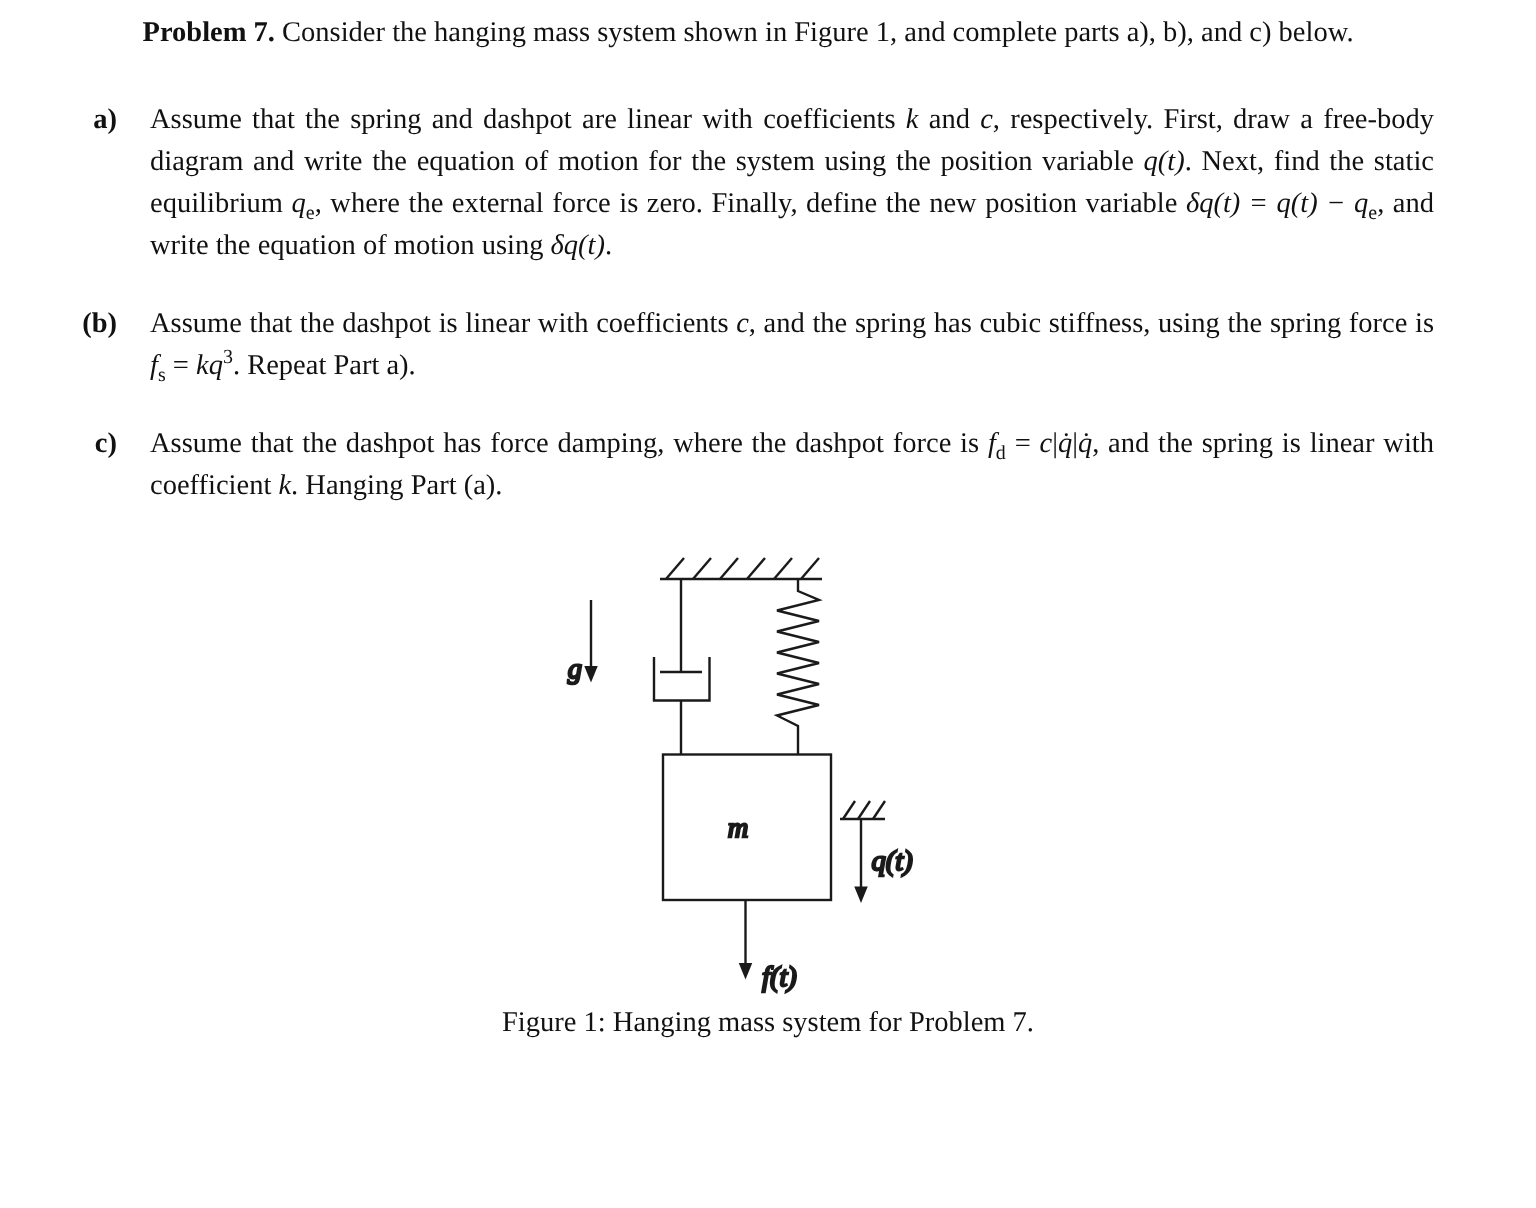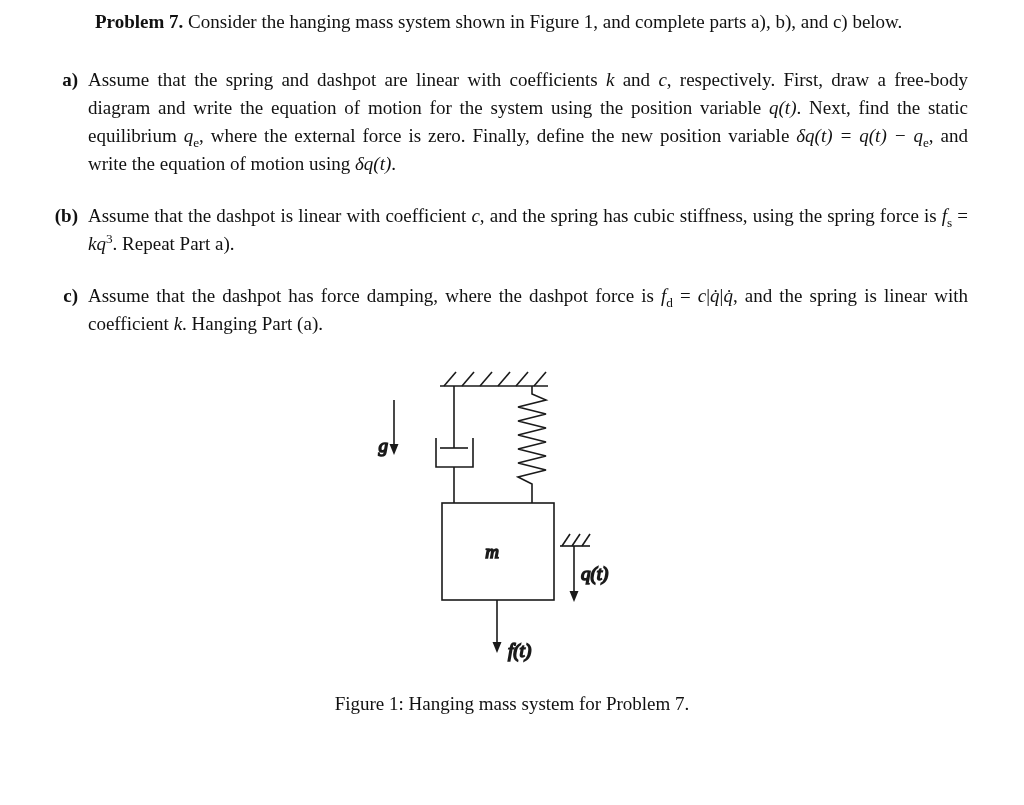--- a/index.html
+++ b/index.html
@@ -36,35 +36,35 @@
   .part-c { margin-top: 24px; }
   .part-label {
     position: absolute;
     left: -50px;
     top: 0;
     width: 40px;
     text-align: right;
     font-weight: bold;
   }
   .part-body {
-    margin: 0;
+    margin: 12px;
   }
   .part-body b, .intro b { font-weight: bold; }
   .part-body i { font-style: italic; }
   sub, sup { font-size: 0.7em; line-height: 0; }
   .figure-block {
     margin: 0;
     padding: 0;
   }
   .fig-svg {
     display: block;
     margin: 30px 0 0 372px;
   }
   .fig-caption {
-    margin-top: 22px;
+    margin-top: 0;
     text-align: center;
     width: 100%;
   }
   svg text {
     font-family: "Liberation Serif", "DejaVu Serif", serif;
     fill: #111111;
   }
   svg .math { font-style: italic; font-size: 19px; }
 </style>
 </head>
@@ -76,21 +76,21 @@
 
   <div class="parts">
 
     <div class="part part-a">
       <span class="part-label">a)</span>
       <p class="part-body"><span>Assume that the spring and dashpot are linear with coefficients </span><i>k</i><span> and </span><i>c</i><span>, respectively. First, draw a free-body diagram and write the equation of motion for the system using the position variable </span><i>q(t)</i><span>. Next, find the static equilibrium </span><i>q</i><sub>e</sub><span>, where the external force is zero. Finally, define the new position variable </span><i>δq(t) = q(t) − q</i><sub>e</sub><span>, and write the equation of motion using </span><i>δq(t)</i><span>.</span></p>
     </div>
 
     <div class="part part-b">
       <span class="part-label">(b)</span>
-      <p class="part-body"><span>Assume that the dashpot is linear with coefficient </span><i>c</i><span>, and the spring has cubic stiffness, using the spring force is </span><i>f</i><sub>s</sub><span> = </span><i>kq</i><sup>3</sup><span>. Repeat Part a).</span></p>
+      <p class="part-body"><span>Assume that the dashpot is linear with coefficients </span><i>c</i><span>, and the spring has cubic stiffness, using the spring force is </span><i>f</i><sub>s</sub><span> = </span><i>kq</i><sup>3</sup><span>. Repeat Part a).</span></p>
     </div>
 
     <div class="part part-c">
       <span class="part-label">c)</span>
       <p class="part-body"><span>Assume that the dashpot has force damping, where the dashpot force is </span><i>f</i><sub>d</sub><span> = </span><i>c</i><span>|</span><i>q̇</i><span>|</span><i>q̇</i><span>, and the spring is linear with coefficient </span><i>k</i><span>. Hanging Part (a).</span></p>
     </div>
 
   </div>
 
   <figure class="figure-block">

